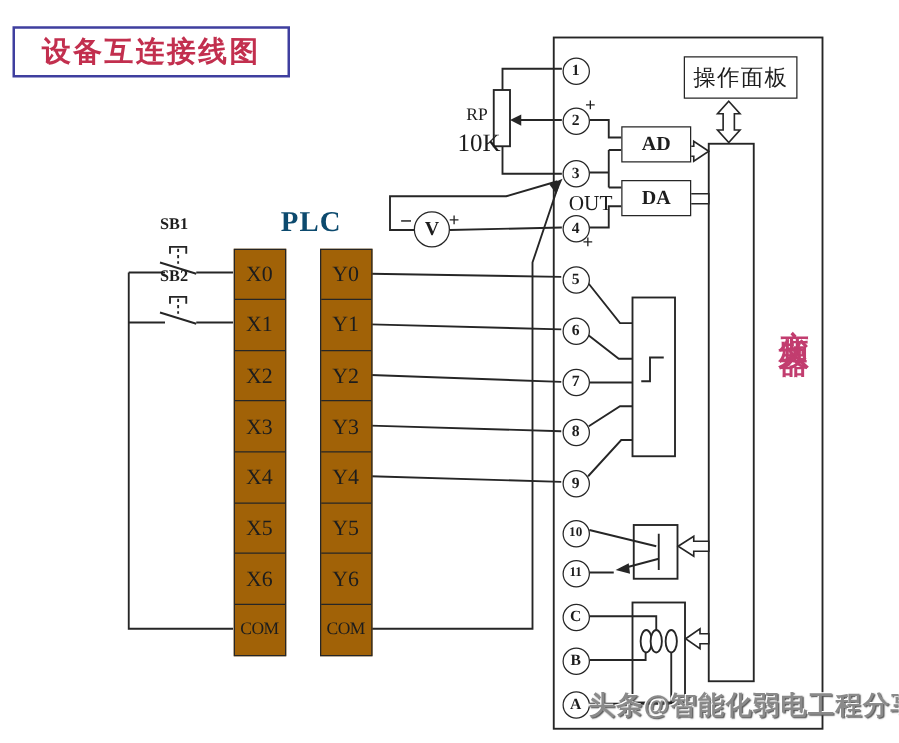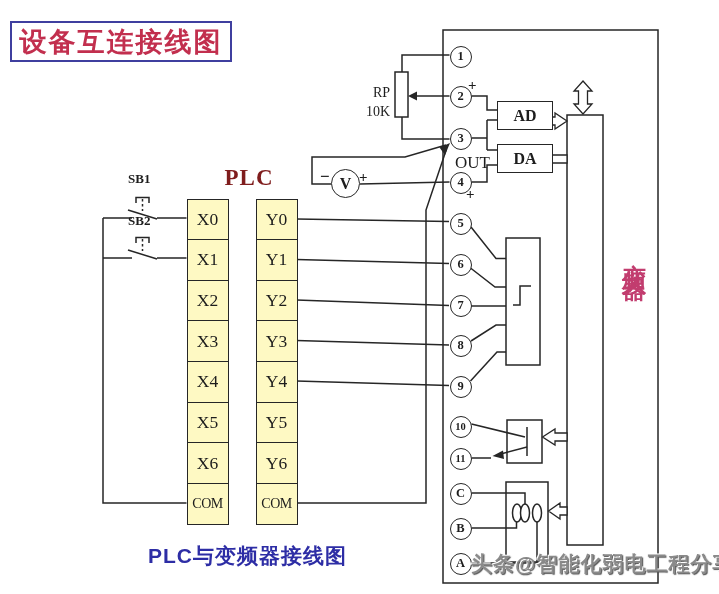--- a/index.html
+++ b/index.html
@@ -8,29 +8,29 @@
   #wires{position:absolute;left:0;top:0;z-index:1;}
   .lbl{position:absolute;z-index:2;white-space:nowrap;}
   .box{position:absolute;z-index:2;box-sizing:border-box;border:1.6px solid #262626;
        background:#ffffff;display:flex;align-items:center;justify-content:center;}
   .term{position:absolute;z-index:2;box-sizing:border-box;width:22px;height:22px;
         border:1.5px solid #262626;border-radius:50%;background:#ffffff;
         display:flex;align-items:center;justify-content:center;
         font-size:12.5px;font-weight:bold;}
   .term.small{font-size:10.5px;}
   .col{position:absolute;z-index:2;box-sizing:border-box;width:42px;height:326px;
-       border:1.5px solid #262626;background:#fef9c3;display:flex;flex-direction:column;}
+       border:1.5px solid #262626;background:#a16207;display:flex;flex-direction:column;}
   .cell{flex:1;display:flex;align-items:center;justify-content:center;
         font-size:17.5px;border-top:1.5px solid #262626;}
   .cell:first-child{border-top:none;}
   .cell.com{font-size:14px;letter-spacing:-0.5px;}
   #title-box{left:10px;top:21px;width:222px;height:41px;border:2.2px solid #3f3f9f;
-             font-size:27px;font-weight:bold;color:#c22f4e;letter-spacing:2px;}
+             font-size:23px;font-weight:bold;color:#c22f4e;letter-spacing:2px;}
   #plc-title{left:213px;top:165px;width:72px;text-align:center;font-size:23px;
-             font-weight:bold;color:#7f1d1d;letter-spacing:1px;}
+             font-weight:bold;color:#0c4a6e;letter-spacing:1px;}
   #op-panel{left:547px;top:45px;width:91px;height:34px;font-size:18px;letter-spacing:1px;}
   #ad-box,#da-box{width:56px;height:29px;font-size:16px;font-weight:bold;left:497px;}
   #ad-box{top:101px;} #da-box{top:144px;}
   #inv-label{left:618px;top:245px;width:32px;font-size:24px;font-weight:bold;color:#c23d6f;
              writing-mode:vertical-rl;text-orientation:upright;letter-spacing:7px;}
   #v-meter{left:331px;top:169px;width:29px;height:29px;border-radius:50%;
            font-size:16px;font-weight:bold;}
   .sign{font-size:15px;font-weight:bold;}
   #caption{left:148px;top:542px;width:260px;font-size:21px;font-weight:bold;color:#2d2da5;
            font-family:"Liberation Sans","DejaVu Sans",sans-serif;letter-spacing:1px;}
@@ -155,27 +155,30 @@
     <div class="cell">Y1</div>
     <div class="cell">Y2</div>
     <div class="cell">Y3</div>
     <div class="cell">Y4</div>
     <div class="cell">Y5</div>
     <div class="cell">Y6</div>
     <div class="cell com">COM</div>
   </div>
 
   <div class="lbl" style="left:373px;top:85px;font-size:14px;">RP</div>
-  <div class="lbl" style="left:366px;top:104px;font-size:14px;">10K</div>
+  <div class="lbl" style="left:366px;top:104px;font-size:20px;">10K</div>
   <div id="v-meter" class="box">
     <span>V</span>
   </div>
   <div class="lbl sign" style="left:320px;top:167px;font-size:17px;">−</div>
   <div class="lbl sign" style="left:359px;top:169px;">+</div>
 
+  <div id="op-panel" class="box">
+    <span>操作面板</span>
+  </div>
   <div id="ad-box" class="box">
     <span>AD</span>
   </div>
   <div id="da-box" class="box">
     <span>DA</span>
   </div>
   <div id="inv-label" class="lbl">变频器</div>
   <div class="lbl" style="left:455px;top:153px;font-size:17px;font-weight:normal;">OUT</div>
   <div class="lbl sign" style="left:468px;top:77px;">+</div>
   <div class="lbl sign" style="left:466px;top:186px;">+</div>
@@ -188,16 +191,15 @@
   <div class="term" style="left:449.5px;top:253.5px;">6</div>
   <div class="term" style="left:449.5px;top:294.5px;">7</div>
   <div class="term" style="left:449.5px;top:334.5px;">8</div>
   <div class="term" style="left:449.5px;top:375.5px;">9</div>
   <div class="term small" style="left:449.5px;top:415.5px;">10</div>
   <div class="term small" style="left:449.5px;top:447.5px;">11</div>
   <div class="term" style="left:449.5px;top:482.5px;">C</div>
   <div class="term" style="left:449.5px;top:517.5px;">B</div>
   <div class="term" style="left:449.5px;top:552.5px;">A</div>
 
-  <div id="caption" class="lbl">PLC与变频器接线图</div>
   <div id="watermark" class="lbl">头条@智能化弱电工程分享</div>
 
 </div>
 
 </body></html>

